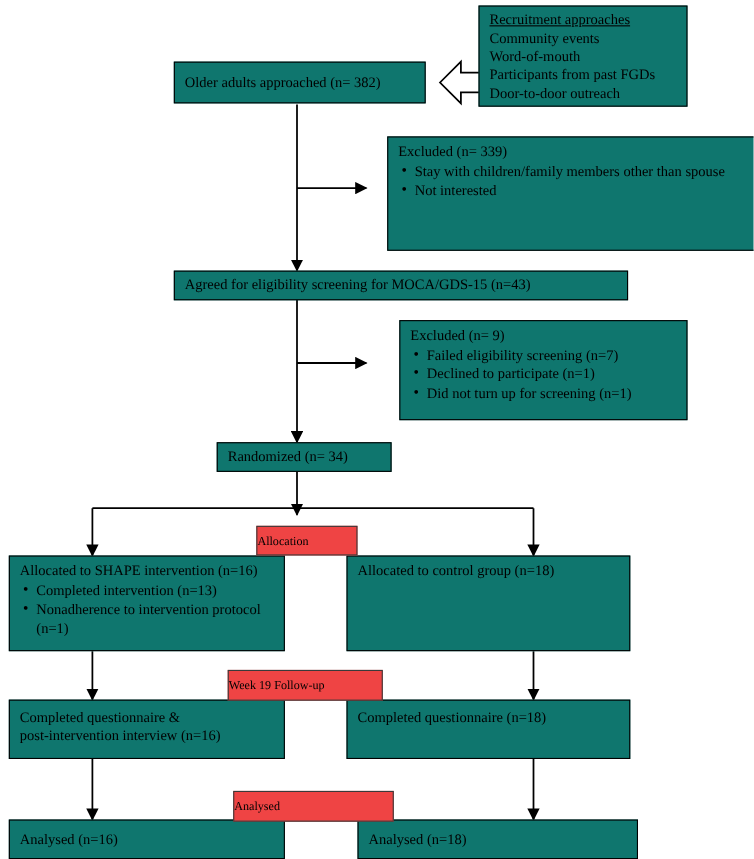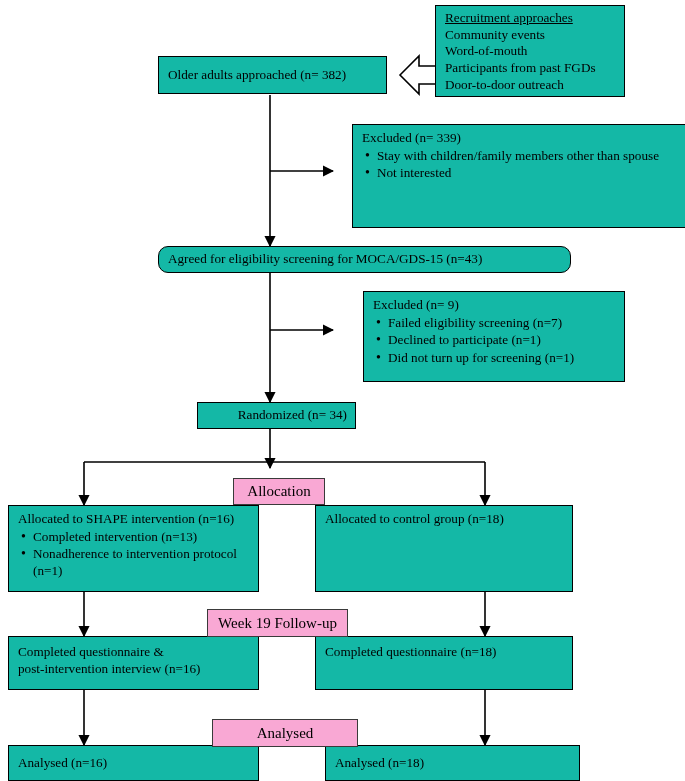--- a/index.html
+++ b/index.html
@@ -11,35 +11,35 @@
     color:#000000;
     position:relative;
     overflow:hidden;
   }
   #diagram { position:absolute; left:0; top:0; width:685px; height:781px; }
   #svg-layer { position:absolute; left:0; top:0; width:685px; height:781px; }
 
   .box {
     position:absolute;
     border:1.4px solid #000;
-    background:#14b8a6;
+    background:#0f766e;
     padding:5px 8px 5px 9px;
     font-size:13.2px;
     line-height:1.26;
     z-index:3;
   }
   .box.center { display:flex; align-items:center; }
   .stage {
     position:absolute;
     border:1.6px solid #3a3a3a;
-    background:#f9a8d4;
-    font-size:15px;
+    background:#ef4444;
+    font-size:11px;
     display:flex;
     align-items:center;
-    justify-content:center;
+    justify-content:flex-start;
     z-index:6;
   }
   .ttl { display:block; }
   .ttl.underline { text-decoration:underline; }
   ul.blist {
     margin:0; padding:0; list-style:none;
   }
   ul.blist li {
     position:relative;
     padding-left:15px;
@@ -103,40 +103,40 @@
     <ul class="blist">
       <li>
         <span>Stay with children/family members other than spouse</span>
       </li>
       <li>
         <span>Not interested</span>
       </li>
     </ul>
   </div>
 
-  <div class="box center" style="left:158px; top:246px; width:413px; height:27px;border-radius:10px;">
+  <div class="box center" style="left:158px; top:246px; width:413px; height:27px;">
     <span>Agreed for eligibility screening for MOCA/GDS-15 (n=43)</span>
   </div>
 
   <div class="box" style="left:335px; top:291px; width:262px; height:91px;margin-left:28px;">
     <span class="ttl">Excluded (n= 9)</span>
     <ul class="blist">
       <li>
         <span>Failed eligibility screening (n=7)</span>
       </li>
       <li>
         <span>Declined to participate (n=1)</span>
       </li>
       <li>
         <span>Did not turn up for screening (n=1)</span>
       </li>
     </ul>
   </div>
 
-  <div class="box center" style="left:197px; top:402px; width:159px; height:27px;justify-content:flex-end;">
+  <div class="box center" style="left:197px; top:402px; width:159px; height:27px;">
     <span>Randomized (n= 34)</span>
   </div>
 
   <div class="stage" style="left:233px; top:478px; width:92px; height:27px;">
     <span>Allocation</span>
   </div>
 
   <div class="box" style="left:8px; top:505px; width:251px; height:87px;">
     <span class="ttl">Allocated to SHAPE intervention (n=16)</span>
     <ul class="blist">

